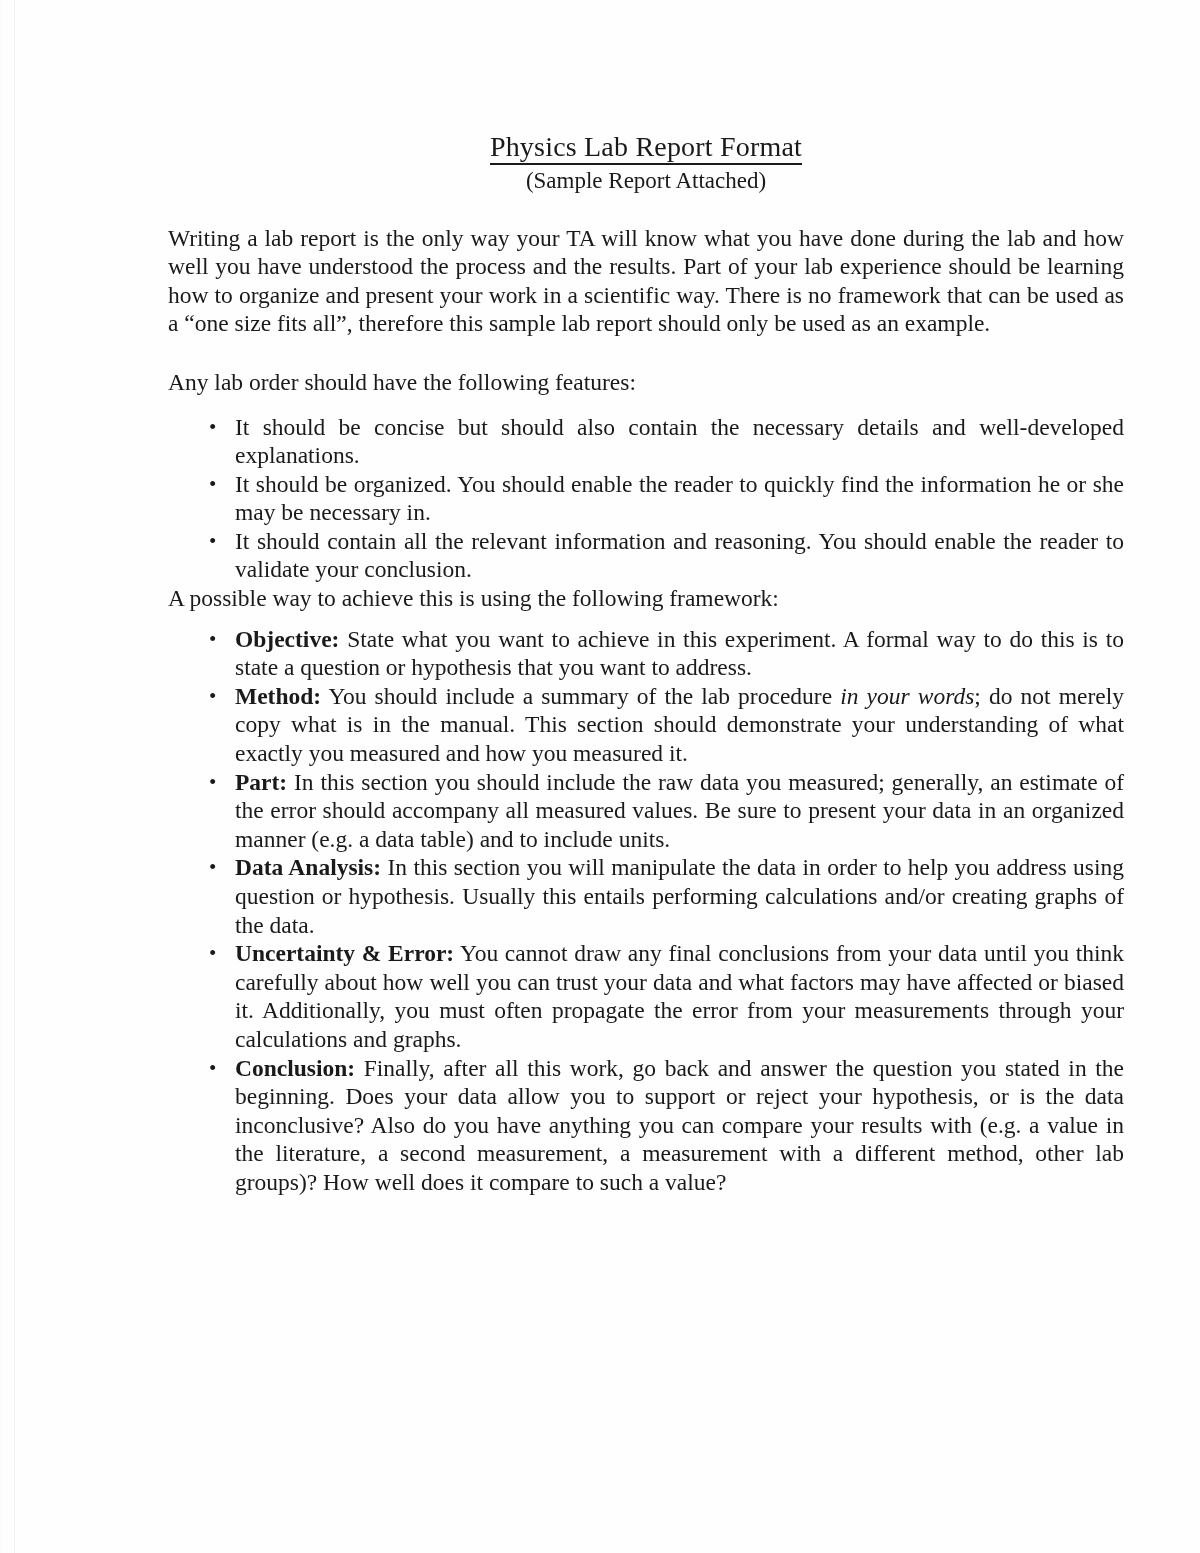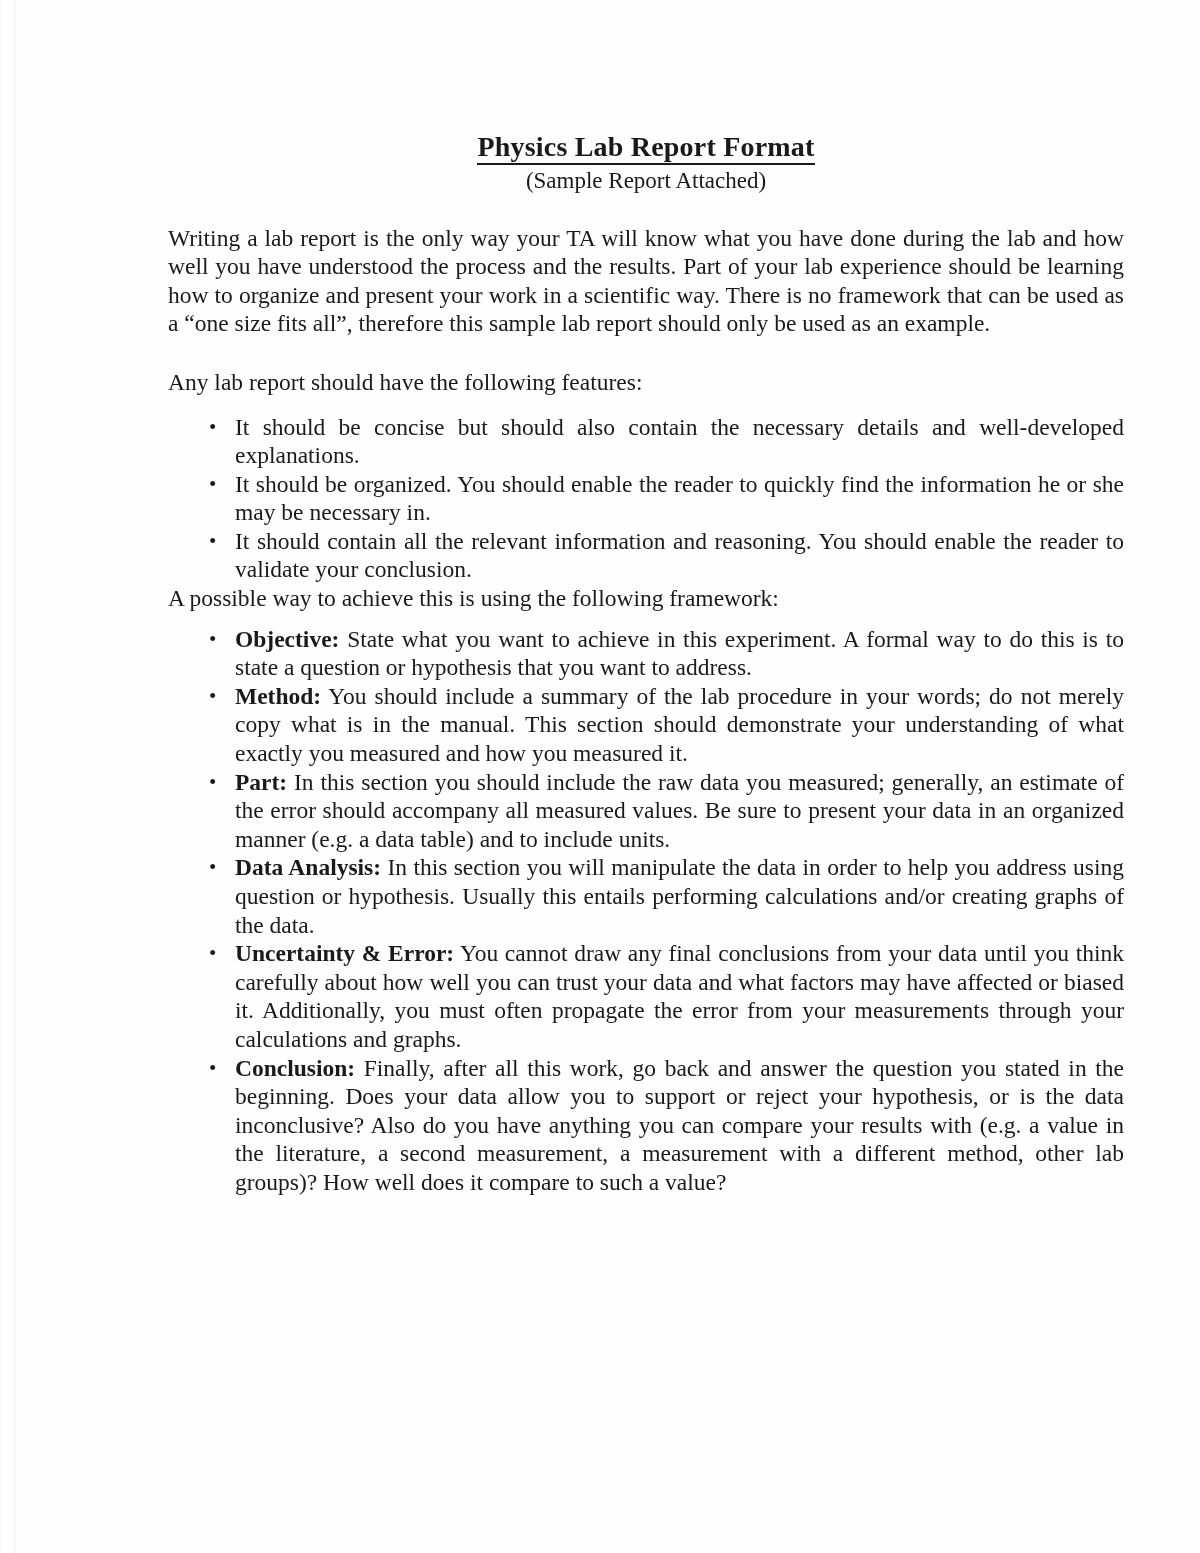--- a/index.html
+++ b/index.html
@@ -36,21 +36,21 @@
   }
   .content {
     position: absolute;
     left: 168px;
     top: 132px;
     width: 956px;
   }
 
   .doc-title {
     text-align: center;
-    font-weight: bold;
+    font-weight: normal;
     font-size: 28px;
     line-height: 1.1;
     letter-spacing: 0.2px;
     margin: 0 0 2px 0;
   }
   .doc-title span.t {
     border-bottom: 2.5px solid #1a1a1a;
     padding-bottom: 1px;
   }
   .doc-subtitle {
@@ -102,20 +102,21 @@
     position: absolute;
     left: 41px;
     top: 0;
     font-size: 21px;
     line-height: 28.6px;
   }
   ul.bullets li .term {
     font-weight: bold;
   }
   ul.bullets li .ital {
+    font-style: italic;
   }
 
   .closing-note {
     font-size: 23.5px;
     line-height: 28.6px;
     margin: 76px 0 0 -10px;
     text-align: left;
   }
 
   .framework-lead {
@@ -135,21 +136,21 @@
 
   <div class="content">
 
     <h1 class="doc-title"><span class="t">Physics Lab Report Format</span></h1>
 
     <div class="doc-subtitle">(Sample Report Attached)</div>
 
 
     <p class="body-para">Writing a lab report is the only way your TA will know what you have done during the lab and how well you have understood the process and the results. Part of your lab experience should be learning how to organize and present your work in a scientific way.  There is no framework that can be used as a “one size fits all”, therefore this sample lab report should only be used as an example.</p>
 
-    <p class="body-para lead-in">Any lab report should have the following features:</p>
+    <p class="body-para lead-in">Any lab order should have the following features:</p>
 
     <ul class="bullets">
       <li>
         <span class="bullet-dot">•</span><span>It should be concise but should also contain the necessary details and well-developed explanations.</span>
       </li>
       <li>
         <span class="bullet-dot">•</span><span>It should be organized. You should enable the reader to quickly find the information he or she may be necessary in.</span>
       </li>
       <li>
         <span class="bullet-dot">•</span><span>It should contain all the relevant information and reasoning. You should enable the reader to validate your conclusion.</span>

